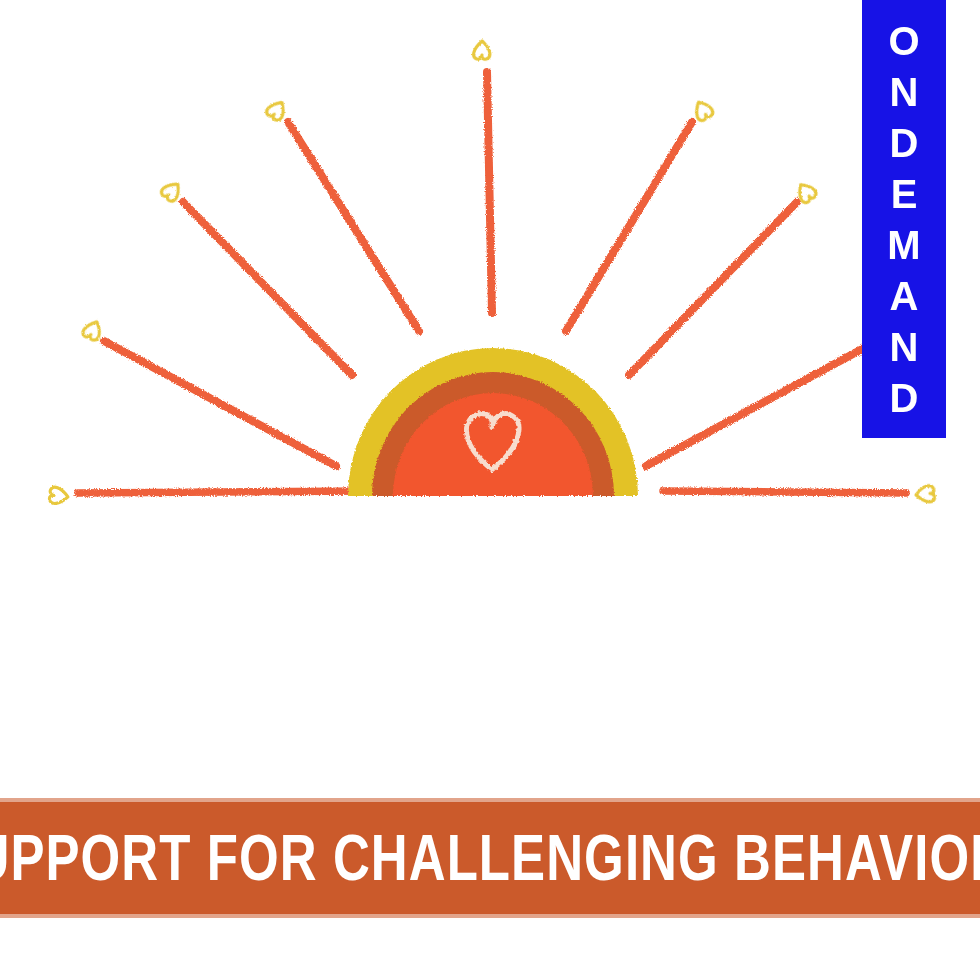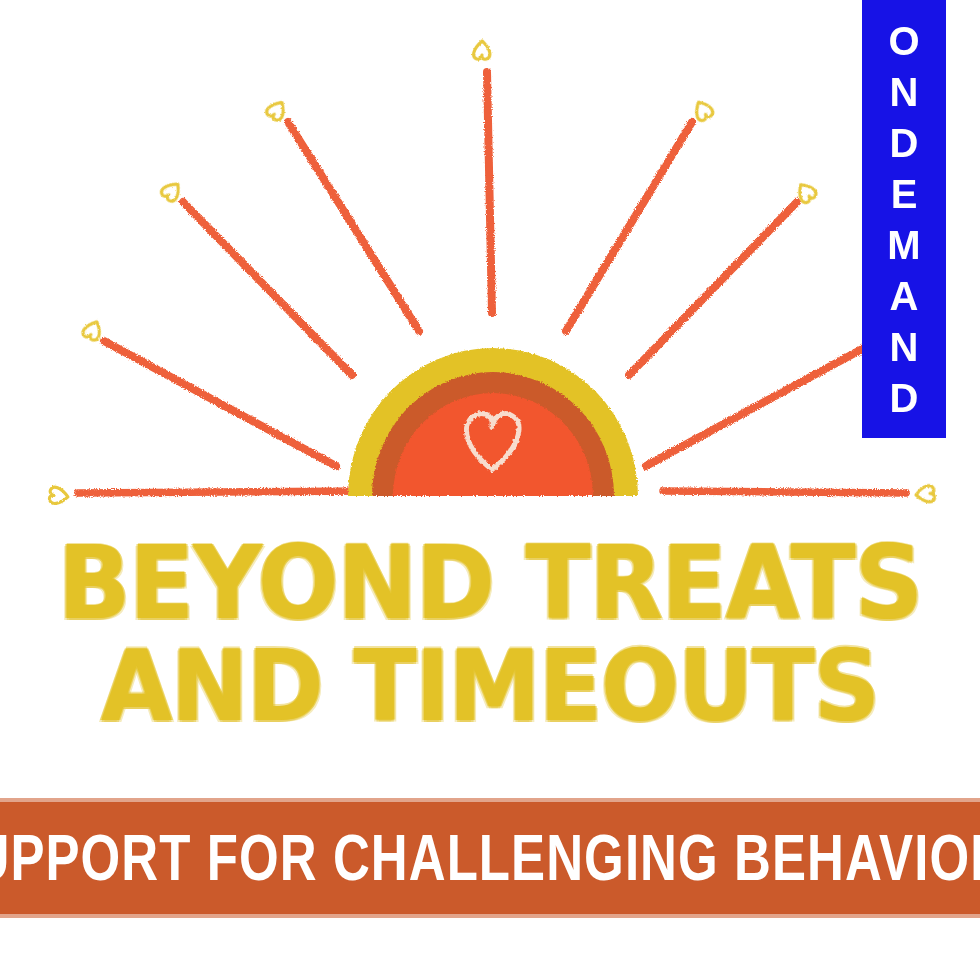--- a/index.html
+++ b/index.html
@@ -198,24 +198,20 @@
     <span class="od-letter">O</span>
     <span class="od-letter">N</span>
     <span class="od-letter">D</span>
     <span class="od-letter">E</span>
     <span class="od-letter">M</span>
     <span class="od-letter">A</span>
     <span class="od-letter">N</span>
     <span class="od-letter">D</span>
   </div>
 
-  <div id="title-block">
-    <span class="title-line line-1">BEYOND TREATS</span>
-    <span class="title-line line-2">AND TIMEOUTS</span>
-  </div>
 
   <div id="subtitle-banner">
     <div class="ragged-top"></div>
     <div class="ragged-bottom"></div>
     <span id="subtitle-text">SUPPORT FOR CHALLENGING BEHAVIORS</span>
   </div>
 
 </div>
 
 </body></html>

